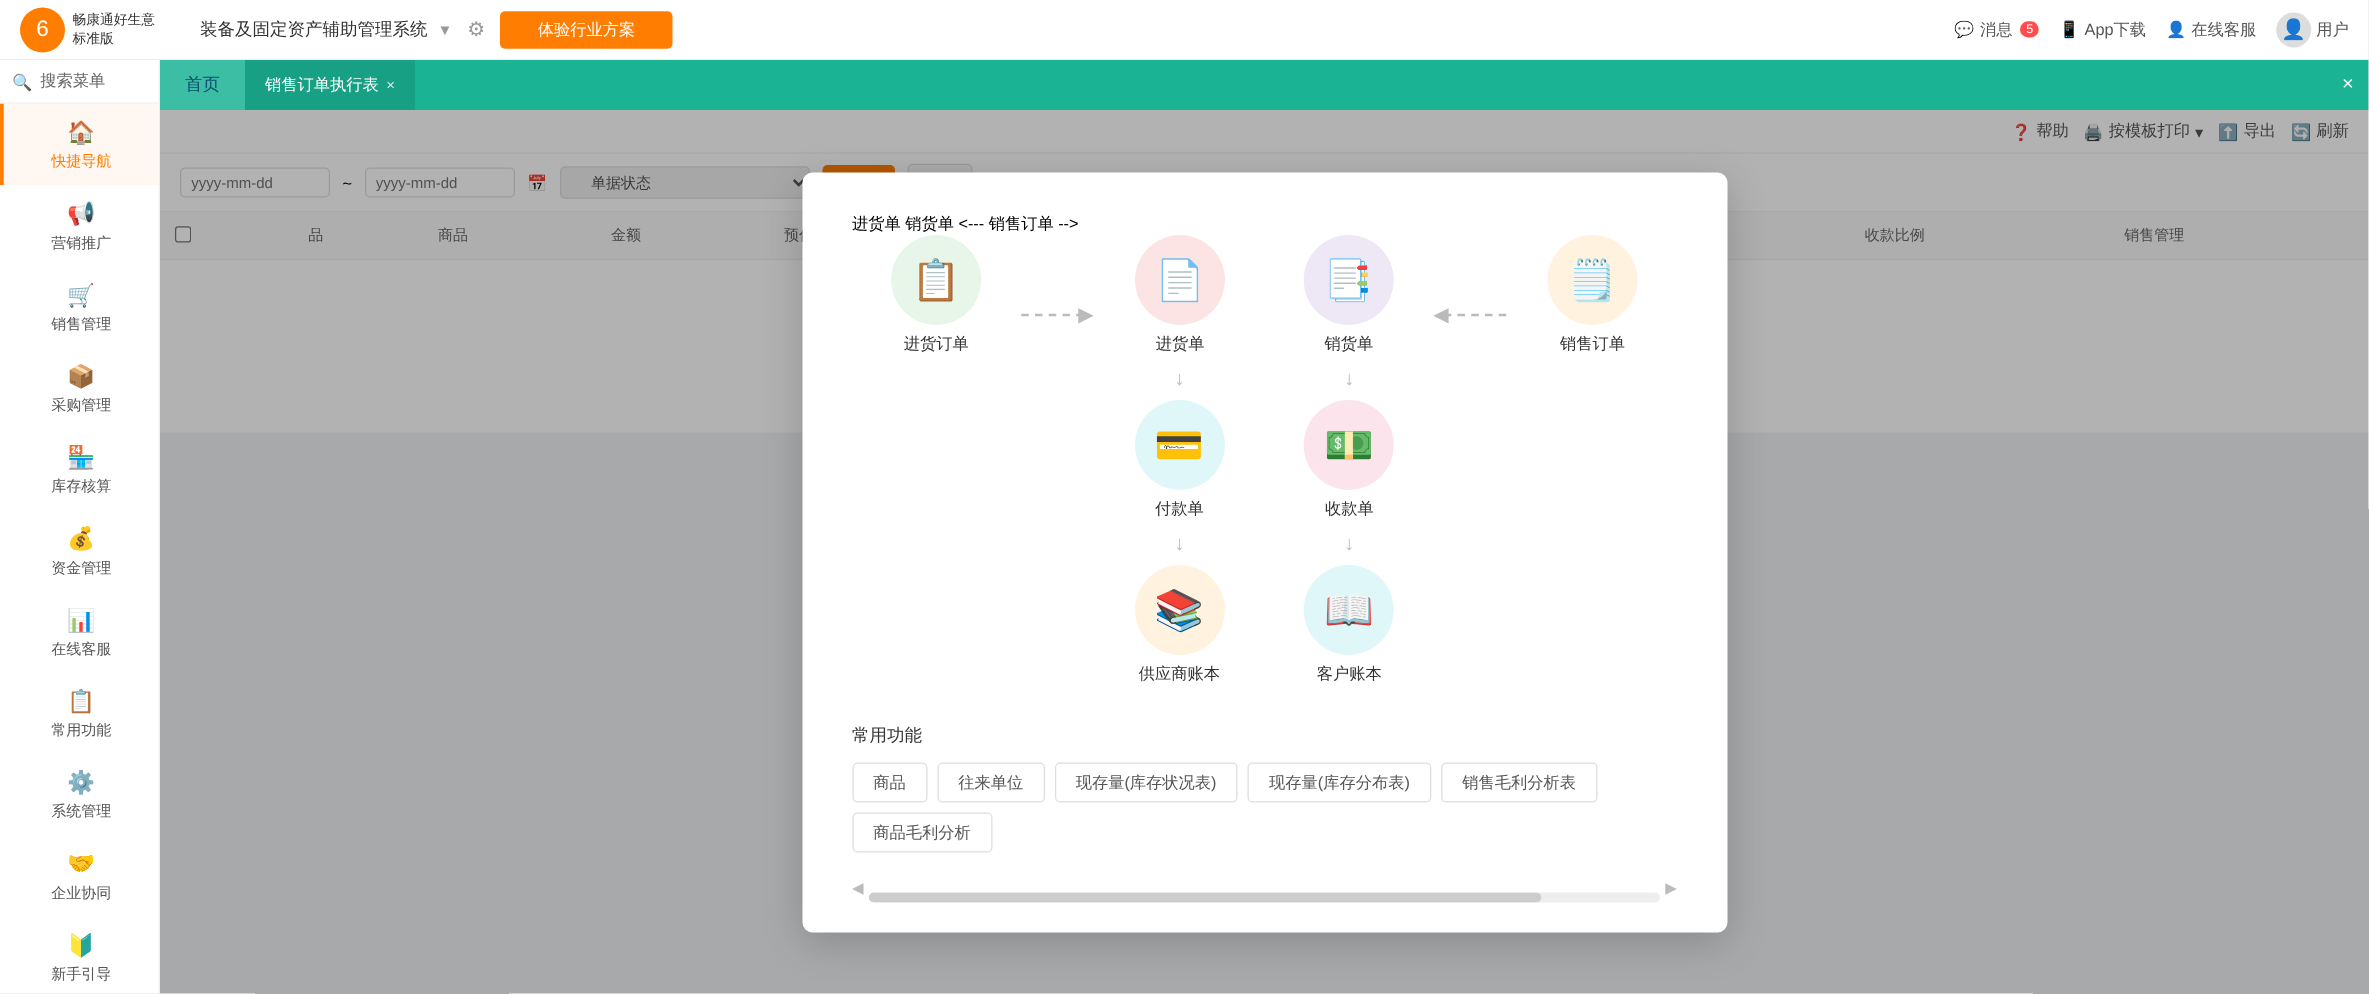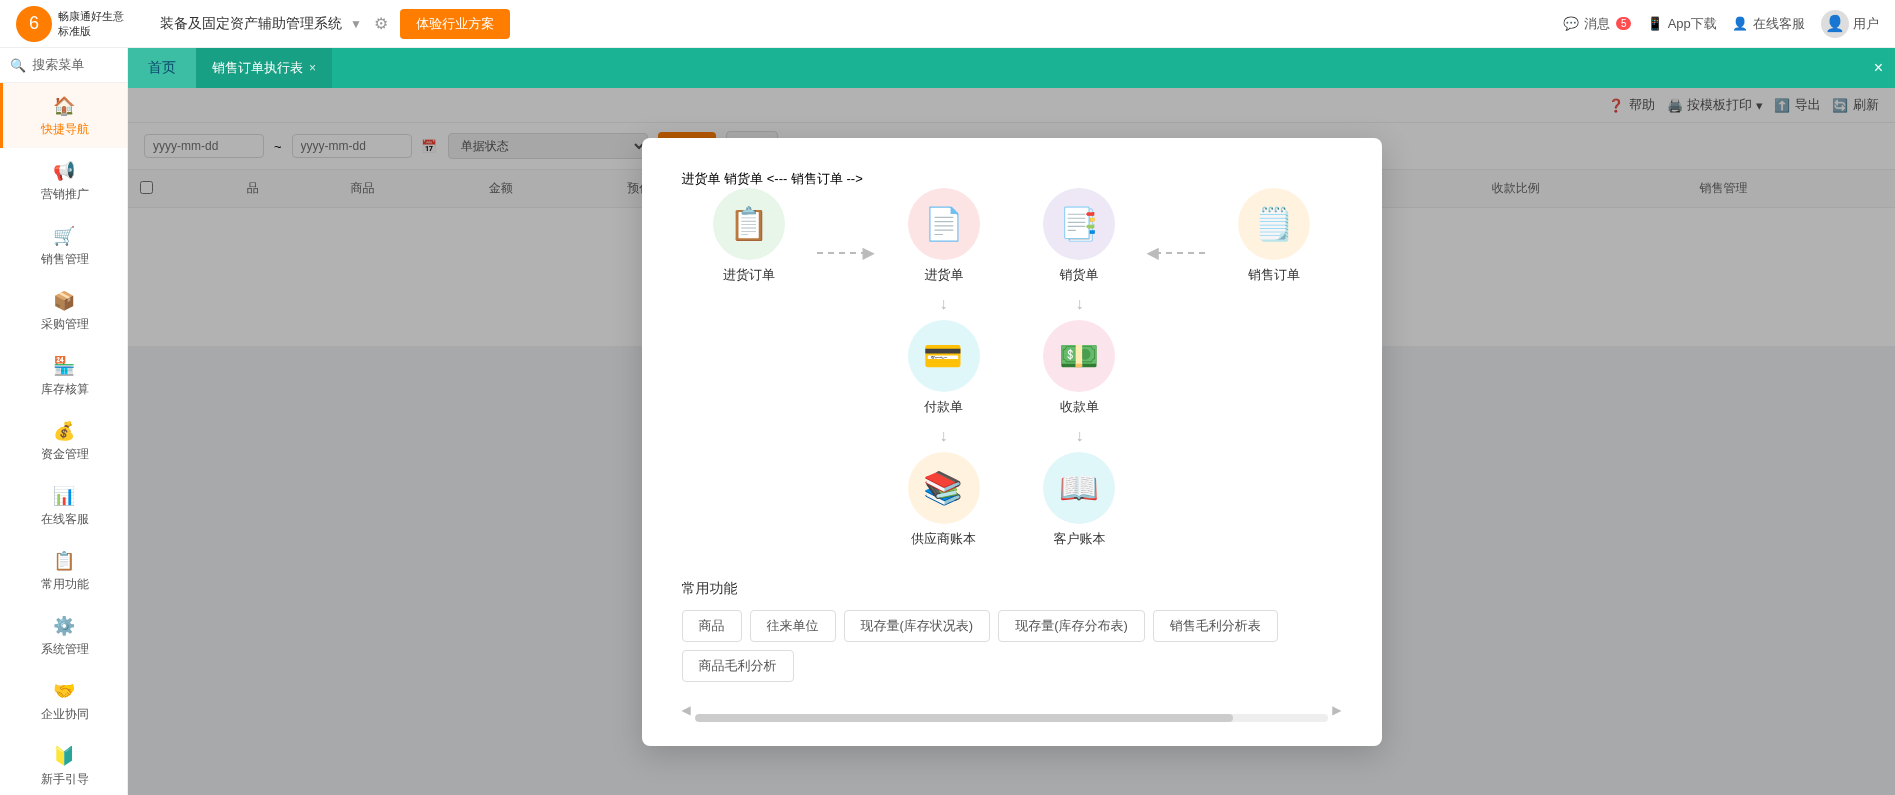--- a/index.html
+++ b/index.html
@@ -15,21 +15,21 @@
     .main-content { flex: 1; overflow: hidden; position: relative; background: #f0f2f5; }
 
     
     .logo-area { display: flex; align-items: center; width: 128px; flex-shrink: 0; }
     .logo-icon { width: 36px; height: 36px; background: #ff7d00; border-radius: 50%; display: flex; align-items: center; justify-content: center; color: white; font-size: 18px; margin-right: 6px; }
     .logo-text { font-size: 11px; color: #333; line-height: 1.3; }
     .system-title { display: flex; align-items: center; gap: 8px; margin-left: 16px; }
     .system-name { font-size: 14px; color: #333; }
     .system-arrow { color: #999; font-size: 12px; }
     .gear-btn { color: #999; cursor: pointer; font-size: 16px; margin-left: 4px; }
-    .experience-btn { background: #ff7d00; color: white; border: none; border-radius: 4px; padding: 6px 16px; cursor: pointer; font-size: 13px; margin-left: 12px; }
+    .experience-btn { background: #ff7d00; color: white; border: none; border-radius: 4px; padding: 6px 30px; cursor: pointer; font-size: 13px; margin-left: 12px; }
     .top-right { margin-left: auto; display: flex; align-items: center; gap: 16px; }
     .top-right-item { display: flex; align-items: center; gap: 4px; color: #555; cursor: pointer; font-size: 13px; }
     .badge { background: #ff4d4f; color: white; border-radius: 10px; font-size: 10px; padding: 1px 5px; margin-left: 2px; }
     .user-avatar { width: 28px; height: 28px; border-radius: 50%; background: #ddd; display: flex; align-items: center; justify-content: center; color: #888; font-size: 16px; }
 
     
     .sidebar-search { display: flex; align-items: center; padding: 8px 10px; border-bottom: 1px solid #f0f0f0; cursor: pointer; color: #666; gap: 6px; font-size: 13px; }
     .sidebar-item { display: flex; flex-direction: column; align-items: center; padding: 12px 0 10px; cursor: pointer; color: #555; font-size: 12px; border-left: 3px solid transparent; gap: 4px; }
     .sidebar-item.active { color: #ff7d00; border-left-color: #ff7d00; background: #fff8f2; }
     .sidebar-item .s-icon { font-size: 18px; }
@@ -43,21 +43,21 @@
 
     
     .content-toolbar { background: white; padding: 8px 16px; display: flex; align-items: center; gap: 10px; border-bottom: 1px solid #eee; flex-shrink: 0; }
     .toolbar-right { margin-left: auto; display: flex; align-items: center; gap: 12px; }
     .toolbar-btn { display: flex; align-items: center; gap: 4px; color: #555; cursor: pointer; font-size: 13px; }
     .query-btn { background: #ff7d00; color: white; border: none; border-radius: 4px; padding: 5px 16px; cursor: pointer; font-size: 13px; }
     .setting-btn { background: #f5f5f5; color: #555; border: 1px solid #ddd; border-radius: 4px; padding: 5px 12px; cursor: pointer; font-size: 13px; }
     .filter-row { background: white; padding: 8px 16px; display: flex; align-items: center; gap: 10px; border-bottom: 1px solid #eee; flex-shrink: 0; }
     .date-input { border: 1px solid #ddd; border-radius: 4px; padding: 4px 8px; font-size: 12px; color: #999; width: 120px; }
     .cal-icon { color: #999; }
-    .status-select { border: 1px solid #ddd; border-radius: 4px; padding: 4px 8px; font-size: 12px; color: #555; width: 200px; }
+    .status-select { border: 1px solid #ddd; border-radius: 4px; padding: 4px 20px; font-size: 12px; color: #555; width: 200px; }
     .more-conditions { color: #1ab394; font-size: 12px; cursor: pointer; }
 
     
     .table-container { background: white; flex: 1; overflow: auto; }
     .data-table { width: 100%; border-collapse: collapse; }
     .data-table th { background: #fafafa; border-bottom: 1px solid #eee; padding: 10px 12px; text-align: left; font-size: 12px; color: #666; font-weight: normal; white-space: nowrap; }
     .no-data { text-align: center; padding: 60px; color: #999; font-size: 13px; }
 
     
     .overlay { position: absolute; top: 0; left: 0; right: 0; bottom: 0; background: rgba(0,0,0,0.3); z-index: 100; }

